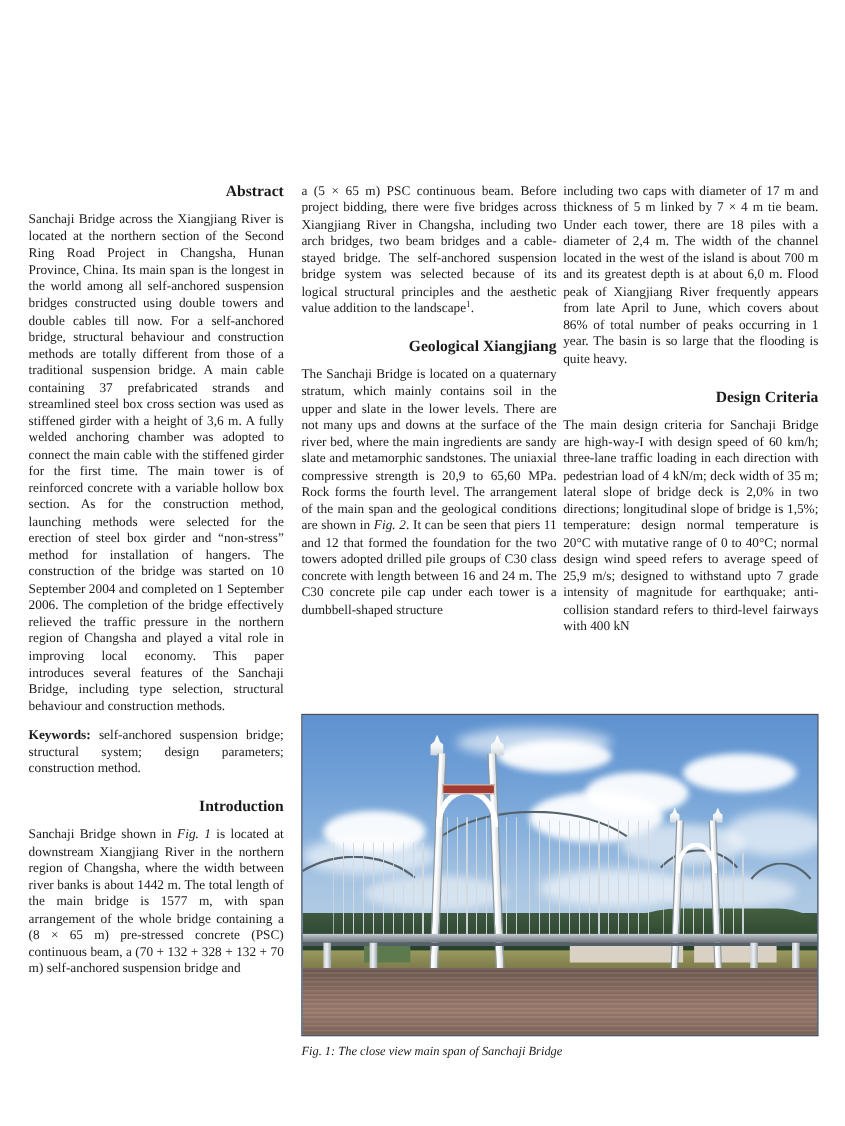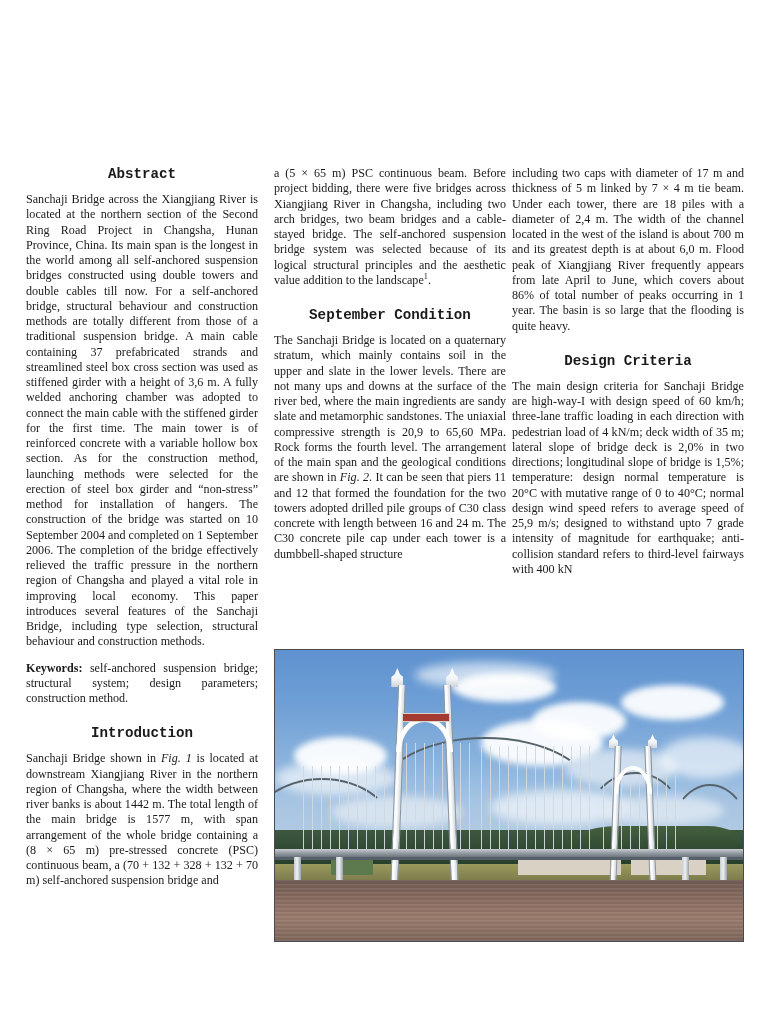--- a/index.html
+++ b/index.html
@@ -56,26 +56,26 @@
     line-height: 15.25px;
     text-align: justify;
     text-justify: inter-word;
     hyphens: manual;
   }
   .col1 { left: 26px; }
   .col2 { left: 274px; }
   .col3 { left: 512px; }
 
   h2.section {
-    font-family: Liberation Mono, monospace;
+    font-family: Liberation Serif, serif;
     font-weight: bold;
     font-size: 14.2px;
     line-height: 17px;
     margin: 0 0 9px 0;
-    text-align: center;
+    text-align: right;
   }
   h2.section.spaced { margin-top: 19px; }
 
   p.body {
     margin: 0 0 11px 0;
     text-align: justify;
   }
   p.body:last-child { margin-bottom: 0; }
   p.tight { margin-bottom: 0; }
 
@@ -290,21 +290,21 @@
   <div class="col col1">
     <h2 class="section">Abstract</h2>
     <p class="body">Sanchaji Bridge across the Xiangjiang River is located at the northern section of the Second Ring Road Project in Changsha, Hunan Province, China. Its main span is the longest in the world among all self-anchored suspension bridges constructed using double towers and double cables till now. For a self-anchored bridge, structural behaviour and construction methods are totally different from those of a traditional suspension bridge. A main cable containing 37 prefabricated strands and streamlined steel box cross section was used as stiffened girder with a height of 3,6 m. A fully welded anchoring chamber was adopted to connect the main cable with the stiffened girder for the first time. The main tower is of reinforced concrete with a variable hollow box section. As for the construction method, launching methods were selected for the erection of steel box girder and “non-stress” method for installation of hangers. The construction of the bridge was started on 10 September 2004 and completed on 1 September 2006. The completion of the bridge effectively relieved the traffic pressure in the northern region of Changsha and played a vital role in improving local economy. This paper introduces several features of the Sanchaji Bridge, including type selection, structural behaviour and construction methods.</p>
     <p class="body kw"><b>Keywords:</b><span> self-anchored suspension bridge; structural system; design parameters; construction method.</span></p>
     <h2 class="section spaced">Introduction</h2>
     <p class="body tight"><span>Sanchaji Bridge shown in </span><span class="it">Fig. 1</span><span> is located at downstream Xiangjiang River in the northern region of Changsha, where the width between river banks is about 1442 m. The total length of the main bridge is 1577 m, with span arrangement of the whole bridge containing a (8 × 65 m) pre-stressed concrete (PSC) continuous beam, a (70 + 132 + 328 + 132 + 70 m) self-anchored suspension bridge and</span></p>
   </div>
 
   <div class="col col2">
     <p class="body"><span>a (5 × 65 m) PSC continuous beam. Before project bidding, there were five bridges across Xiangjiang River in Changsha, including two arch bridges, two beam bridges and a cable-stayed bridge. The self-anchored suspension bridge system was selected because of its logical structural principles and the aesthetic value addition to the landscape</span><sup>1</sup><span>.</span></p>
-    <h2 class="section spaced">September Condition</h2>
+    <h2 class="section spaced">Geological Xiangjiang</h2>
     <p class="body tight"><span>The Sanchaji Bridge is located on a quaternary stratum, which mainly contains soil in the upper and slate in the lower levels. There are not many ups and downs at the surface of the river bed, where the main ingredients are sandy slate and metamorphic sandstones. The uniaxial compressive strength is 20,9 to 65,60 MPa. Rock forms the fourth level. The arrangement of the main span and the geological conditions are shown in </span><span class="it">Fig. 2</span><span>. It can be seen that piers 11 and 12 that formed the foundation for the two towers adopted drilled pile groups of C30 class concrete with length between 16 and 24 m. The C30 concrete pile cap under each tower is a dumbbell-shaped structure</span></p>
   </div>
 
   <div class="col col3">
     <p class="body">including two caps with diameter of 17 m and thickness of 5 m linked by 7 × 4 m tie beam. Under each tower, there are 18 piles with a diameter of 2,4 m. The width of the channel located in the west of the island is about 700 m and its greatest depth is at about 6,0 m. Flood peak of Xiangjiang River frequently appears from late April to June, which covers about 86% of total number of peaks occurring in 1 year. The basin is so large that the flooding is quite heavy.</p>
     <h2 class="section spaced">Design Criteria</h2>
     <p class="body tight">The main design criteria for Sanchaji Bridge are high-way-I with design speed of 60 km/h; three-lane traffic loading in each direction with pedestrian load of 4 kN/m; deck width of 35 m; lateral slope of bridge deck is 2,0% in two directions; longitudinal slope of bridge is 1,5%; temperature: design normal temperature is 20°C with mutative range of 0 to 40°C; normal design wind speed refers to average speed of 25,9 m/s; designed to withstand upto 7 grade intensity of magnitude for earthquake; anti-collision standard refers to third-level fairways with 400 kN</p>
   </div>
 
   <div class="figure">
@@ -369,16 +369,17 @@
         <div class="deck-shadow"></div>
 
         <div class="pier" style="left:4%;"></div>
         <div class="pier" style="left:13%;"></div>
         <div class="pier" style="left:87%;"></div>
         <div class="pier" style="left:95%;"></div>
 
         <div class="water"></div>
       </div>
     </div>
+    <div class="figure-caption">Fig. 1: The close view main span of Sanchaji Bridge</div>
   </div>
 
 
 </div>
 
 </body></html>

